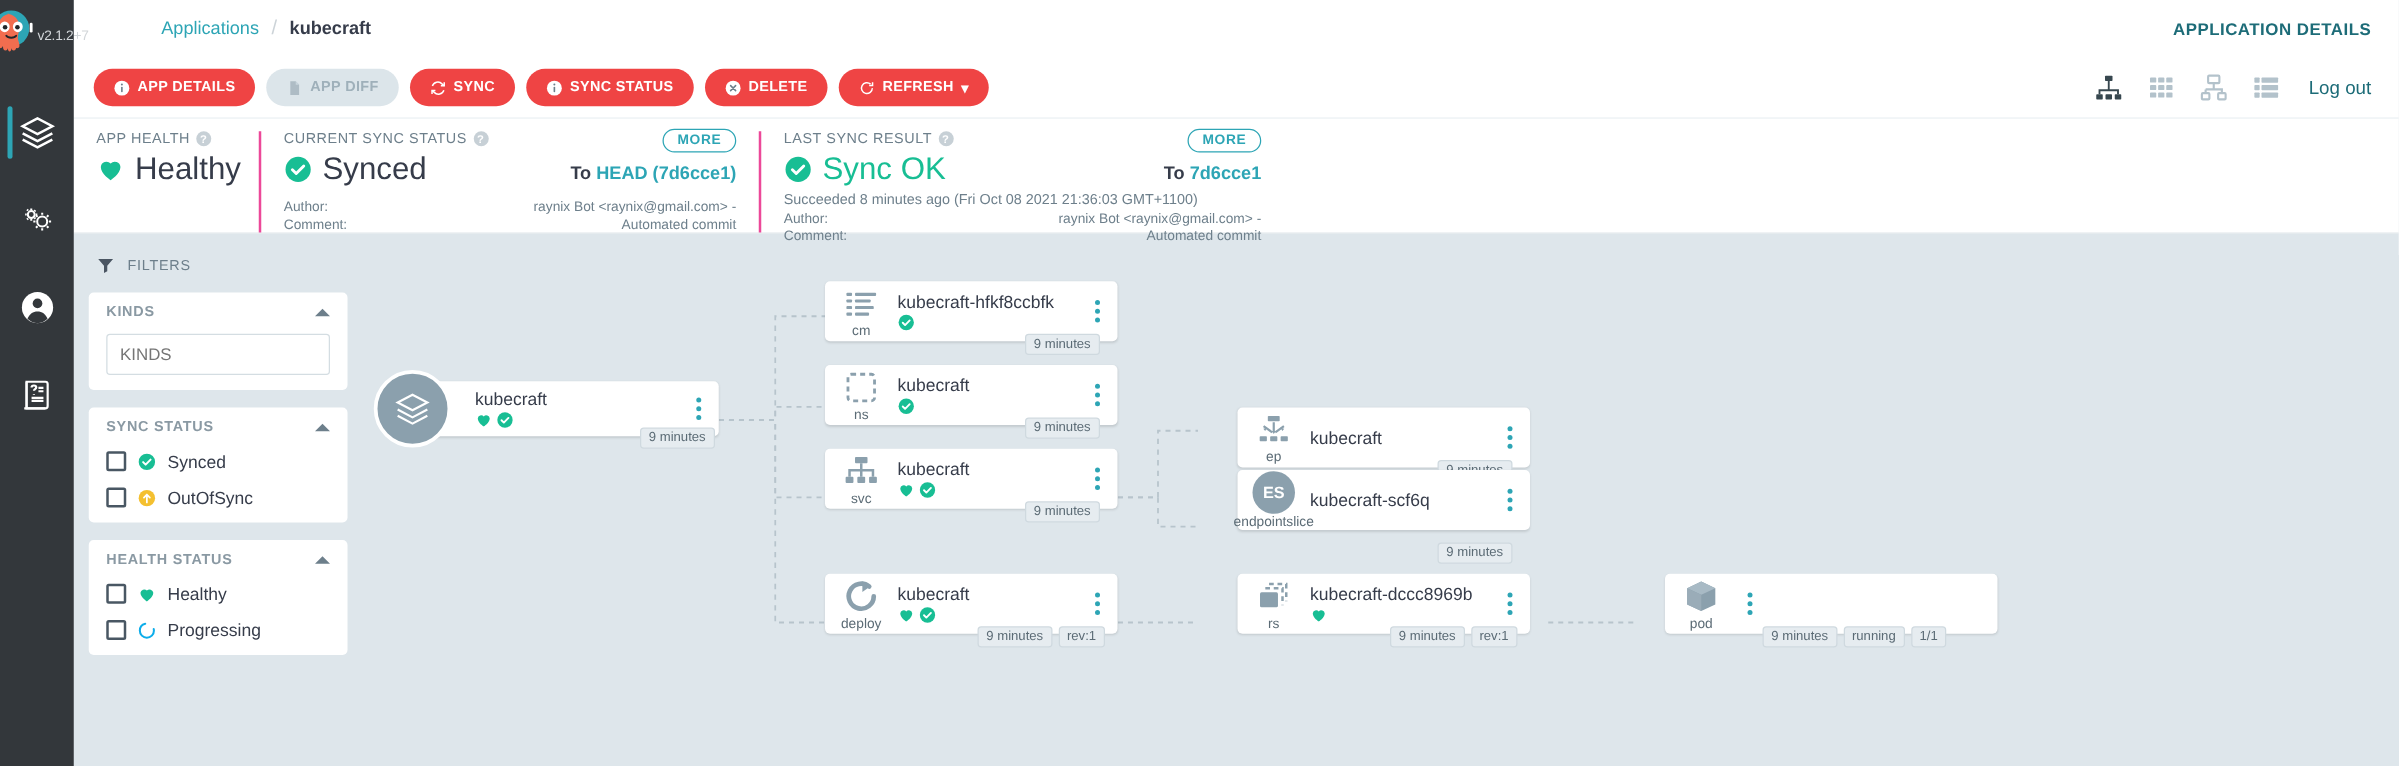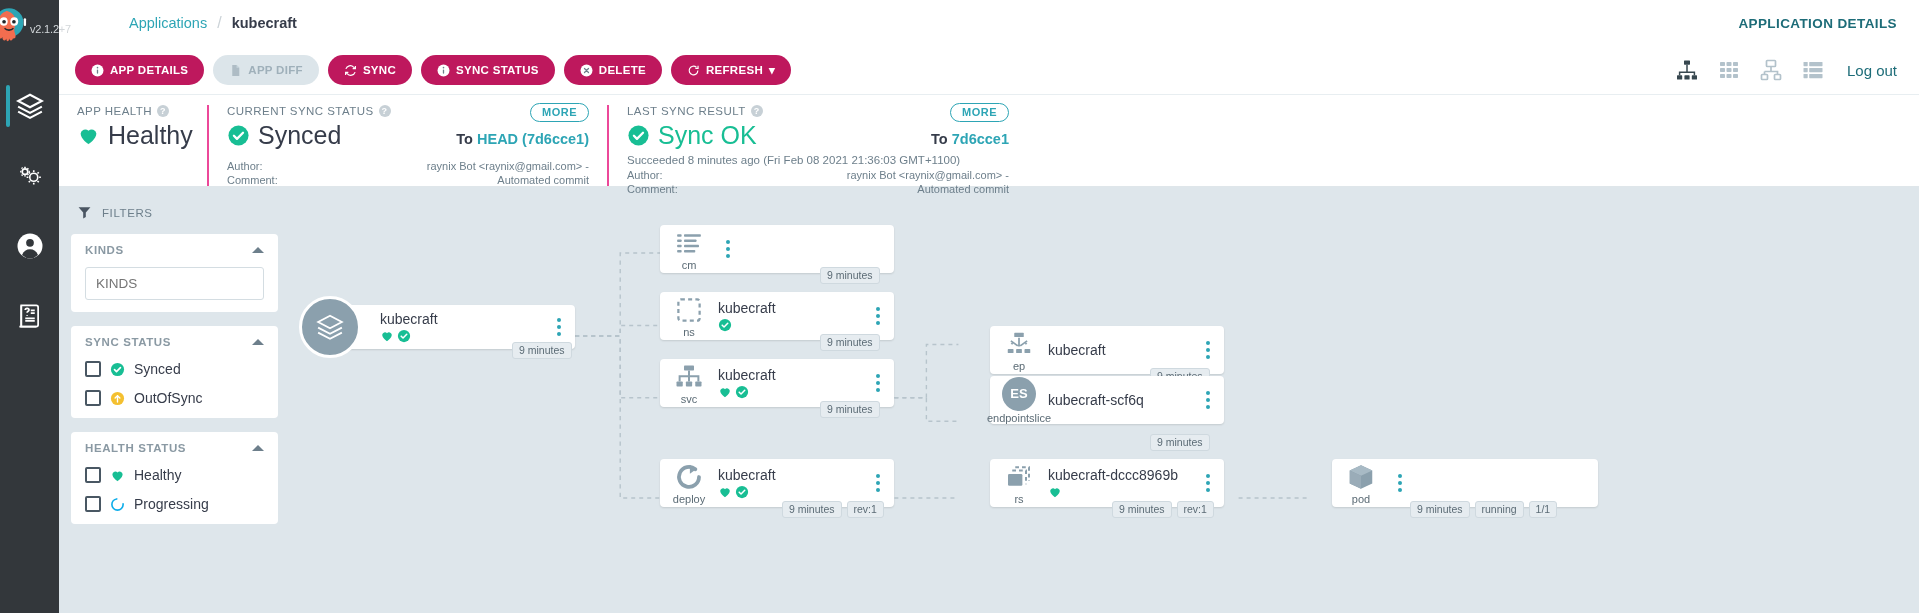--- a/index.html
+++ b/index.html
@@ -45,21 +45,21 @@
   .crumb-sep { color:#ccd3d8; margin:0 10px; font-size:16px; }
   .crumb-cur { color:#363c4a; font-weight:bold; }
   .topbar-right { margin-left:auto; color:#1d6c78; font-size:13.5px; font-weight:bold; letter-spacing:.4px; cursor:pointer; }
 
   
   .toolbar {
     height:49px; flex:0 0 49px; background:#fff; display:flex; align-items:center;
     padding:0 22px 0 16px; border-bottom:1px solid #e8eef1;
   }
   .btn {
-    height:30px; border-radius:15px; background:#be185d; color:#fff;
+    height:30px; border-radius:15px; background:#ef4444; color:#fff;
     font-size:11.5px; font-weight:bold; letter-spacing:.3px;
     display:flex; align-items:center; gap:6px; padding:0 16px; margin-right:9px;
     cursor:pointer; white-space:nowrap; border:none;
   }
   .btn.disabled { background:#dce5ea; color:#9fb0ba; }
   .btn svg { width:13px; height:13px; flex:0 0 13px; }
   .tool-right { margin-left:auto; display:flex; align-items:center; gap:18px; }
   .view-icon { cursor:pointer; display:flex; align-items:center; }
   .view-icon svg { width:24px; height:24px; }
   .logout { color:#1d6c78; font-size:15px; cursor:pointer; margin-left:4px; }
@@ -367,21 +367,21 @@
           <svg viewBox="0 0 24 24">
               <circle cx="12" cy="12" r="10.5" fill="#18be94"></circle>
               <path d="M7.2 12.3l3.2 3.2 6.3-6.4" stroke="#fff" stroke-width="2.4" fill="none" stroke-linecap="round" stroke-linejoin="round"></path>
             </svg>
           <span>Sync OK</span>
         </div>
         <div class="revision">
           <span>To</span>
           <b>7d6cce1</b>
         </div>
-        <div class="succeeded">Succeeded 8 minutes ago (Fri Feb 08 2021 21:36:03 GMT+1100)</div>
+        <div class="succeeded">Succeeded 8 minutes ago (Fri Oct 08 2021 21:36:03 GMT+1100)</div>
         <div class="meta">
           <div class="meta-row">
               <span class="meta-k">Author:</span>
             </div>
           <div class="meta-row">
               <span class="meta-k">Comment:</span>
             </div>
           <div class="meta-abs">
             <div>raynix Bot &lt;raynix@gmail.com&gt; -</div>
             <div>Automated commit</div>
@@ -507,20 +507,29 @@
                 <rect x="2.5" y="9.2" width="3.6" height="2" rx=".6"></rect>
                   <rect x="8" y="9.2" width="10" height="2" rx=".6"></rect>
                 <rect x="2.5" y="13.4" width="3.6" height="2" rx=".6"></rect>
                   <rect x="8" y="13.4" width="12" height="2" rx=".6"></rect>
                 <rect x="2.5" y="17.6" width="3.6" height="2" rx=".6"></rect>
                   <rect x="8" y="17.6" width="9" height="2" rx=".6"></rect>
               </g>
             </svg>
             <div class="kind-label">cm</div>
           </div>
+          <div class="node-body">
+            <div class="node-title">kubecraft-hfkf8ccbfk</div>
+            <div class="node-badges">
+              <svg viewBox="0 0 24 24">
+                  <circle cx="12" cy="12" r="10.5" fill="#18be94"></circle>
+                  <path d="M7.2 12.3l3.2 3.2 6.3-6.4" stroke="#fff" stroke-width="2.6" fill="none" stroke-linecap="round" stroke-linejoin="round"></path>
+                </svg>
+            </div>
+          </div>
           <div class="kebab">
               <i></i>
               <i></i>
               <i></i>
             </div>
         </div>
         <div class="pills" style="left:530px; top:80px;">
           <span class="pill">9 minutes</span>
         </div>
 

